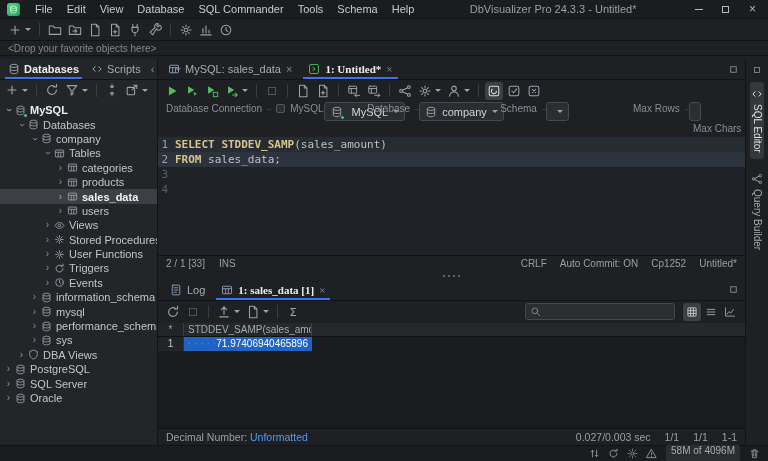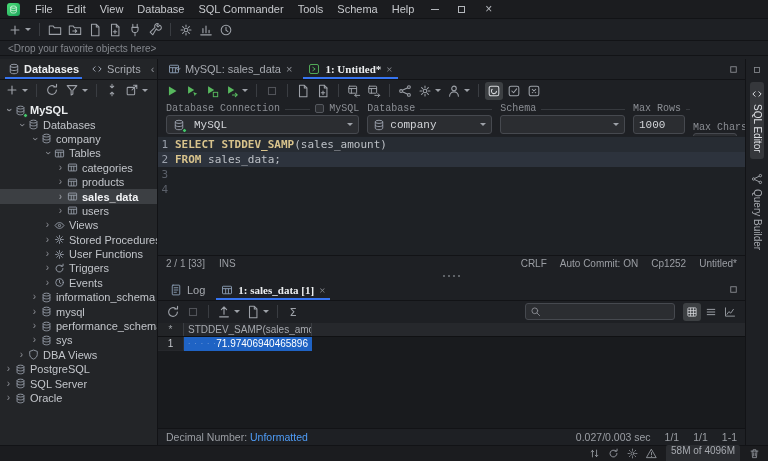--- a/index.html
+++ b/index.html
@@ -66,21 +66,21 @@
   .d-tab .ic { width:12px; height:12px; color:#8da0b8; }
   .d-tab .ic.gr { color:#57b85e; }
   .d-tab.active { color:#eceef0; font-weight:bold;font-family:Liberation Serif, serif; }
   .d-tab.active::after { content:""; position:absolute; left:3px; right:3px; bottom:0; height:2px; background:#3674f0; }
   .tab-close { color:#8b8e94; font-weight:normal; font-size:11px; }
   .tabs-right { margin-left:auto; padding-right:6px; color:#8b8e94; }
 
   .ed-toolbar { height:21px; display:flex; align-items:center; padding-left:5px; gap:2px; flex:none; }
 
   .conn-bar { height:35px; padding:1px 8px 0 8px; display:flex; gap:8px; flex:none; }
-  .conn-group { display:flex; flex-direction:column; min-width:0;font-family:Liberation Mono, monospace; }
+  .conn-group { display:flex; flex-direction:row; min-width:0; }
   .g-conn { flex:2.4; } .g-db { flex:1.55; } .g-schema { flex:1.55; }
   .g-rows { width:52px; flex:none; } .g-chars { width:44px; flex:none;margin-top:20px; }
   .group-head { height:13px; display:flex; align-items:center; font-size:10px; color:#8b8e94; gap:5px; white-space:nowrap; }
   .group-line { flex:1; border-top:1px solid #36393e; margin-top:1px; min-width:4px; }
   .cb { width:9px; height:9px; border:1px solid #55585e; border-radius:2px; background:#2b2d31; flex:none; }
   .select, .num-input { height:19px; background:#2b2d31; border:1px solid #46494f; border-radius:3px; color:#d2d4d8; }
   .select { display:flex; align-items:center; padding:0 5px; gap:5px; }
   .select .ic { width:12px; height:12px; color:#9fa6b2; }
   .sel-caret { margin-left:auto; }
   .num-input { width:100%; font-size:11px; padding:0 5px; font-family:inherit; outline:none; }
@@ -401,20 +401,21 @@
   <div class="menus" id="menus">
       <span class="menu-item">File</span>
       <span class="menu-item">Edit</span>
       <span class="menu-item">View</span>
       <span class="menu-item">Database</span>
       <span class="menu-item">SQL Commander</span>
       <span class="menu-item">Tools</span>
       <span class="menu-item">Schema</span>
       <span class="menu-item">Help</span>
     </div>
+  <div class="win-title">DbVisualizer Pro 24.3.3 - Untitled*</div>
   <div class="winbtns">
     <span class="winbtn">
         <span class="glyph-min"></span>
       </span>
     <span class="winbtn">
         <span class="glyph-max"></span>
       </span>
     <span class="winbtn glyph-close">×</span>
   </div>
 </div>

